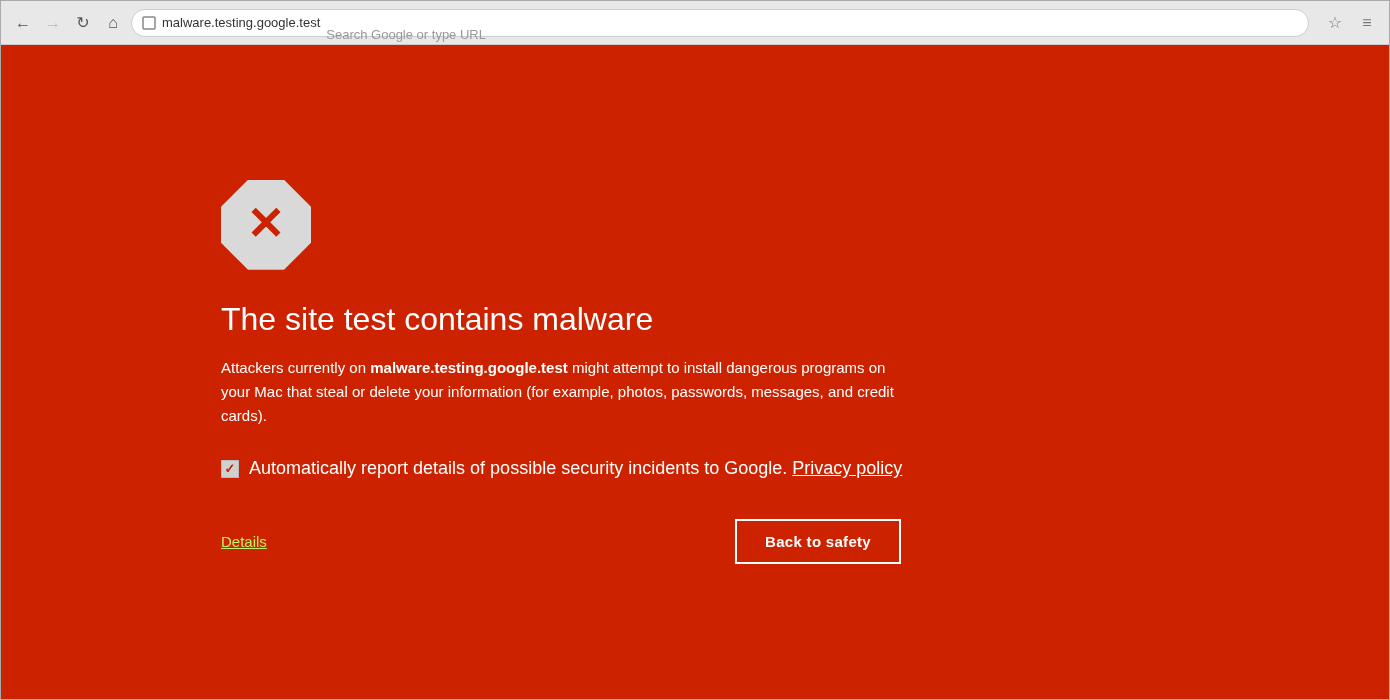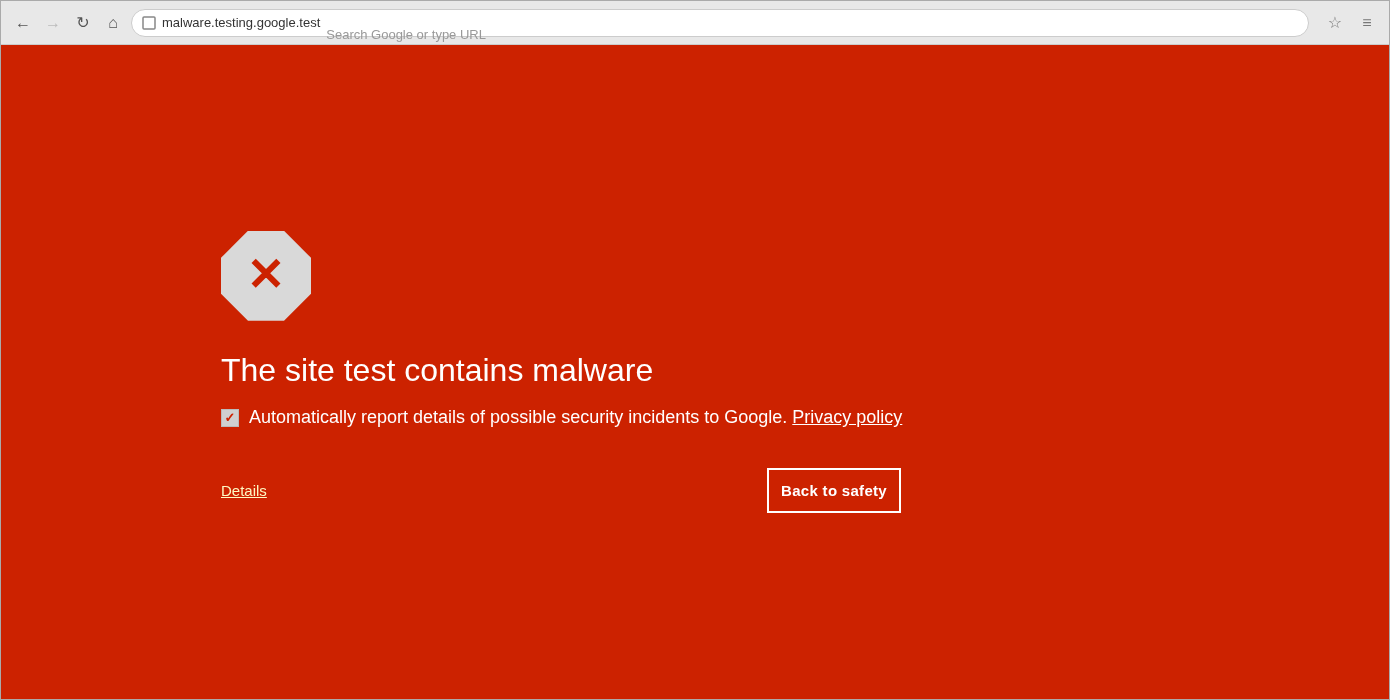--- a/index.html
+++ b/index.html
@@ -200,31 +200,31 @@
     
     .bottom-row {
       display: flex;
       align-items: center;
       justify-content: space-between;
       width: 100%;
       max-width: 680px;
     }
 
     .details-link {
-      color: #fef9c3;
+      color: #bef264;
       text-decoration: underline;
       font-size: 15px;
       cursor: pointer;
     }
 
     .back-to-safety-btn {
       background: transparent;
       border: 2px solid white;
       color: white;
-      padding: 12px 12px;
+      padding: 12px 28px;
       font-size: 15px;
       font-weight: bold;
       cursor: pointer;
       letter-spacing: 0.3px;
     }
   </style>
 </head>
 <body>
 
 <div class="browser-window">
@@ -256,20 +256,23 @@
     <div class="warning-icon-container">
       <div class="warning-icon">
         <div class="octagon">
           <span class="x-mark">✕</span>
         </div>
       </div>
     </div>
 
     <h1 class="main-heading">The site test contains malware</h1>
 
+    <p class="description">
+      <span>Attackers currently on </span><strong>malware.testing.google.test</strong><span> might attempt to install dangerous programs on your Mac that steal or delete your information (for example, photos, passwords, messages, and credit cards).</span>
+    </p>
 
     <div class="checkbox-row">
       <div class="checkbox-container">
         <span class="checkbox-check">✓</span>
       </div>
       <span class="checkbox-label">
         <span>Automatically report details of possible security incidents to Google.</span>
         <a class="privacy-link">Privacy policy</a>
       </span>
     </div>

